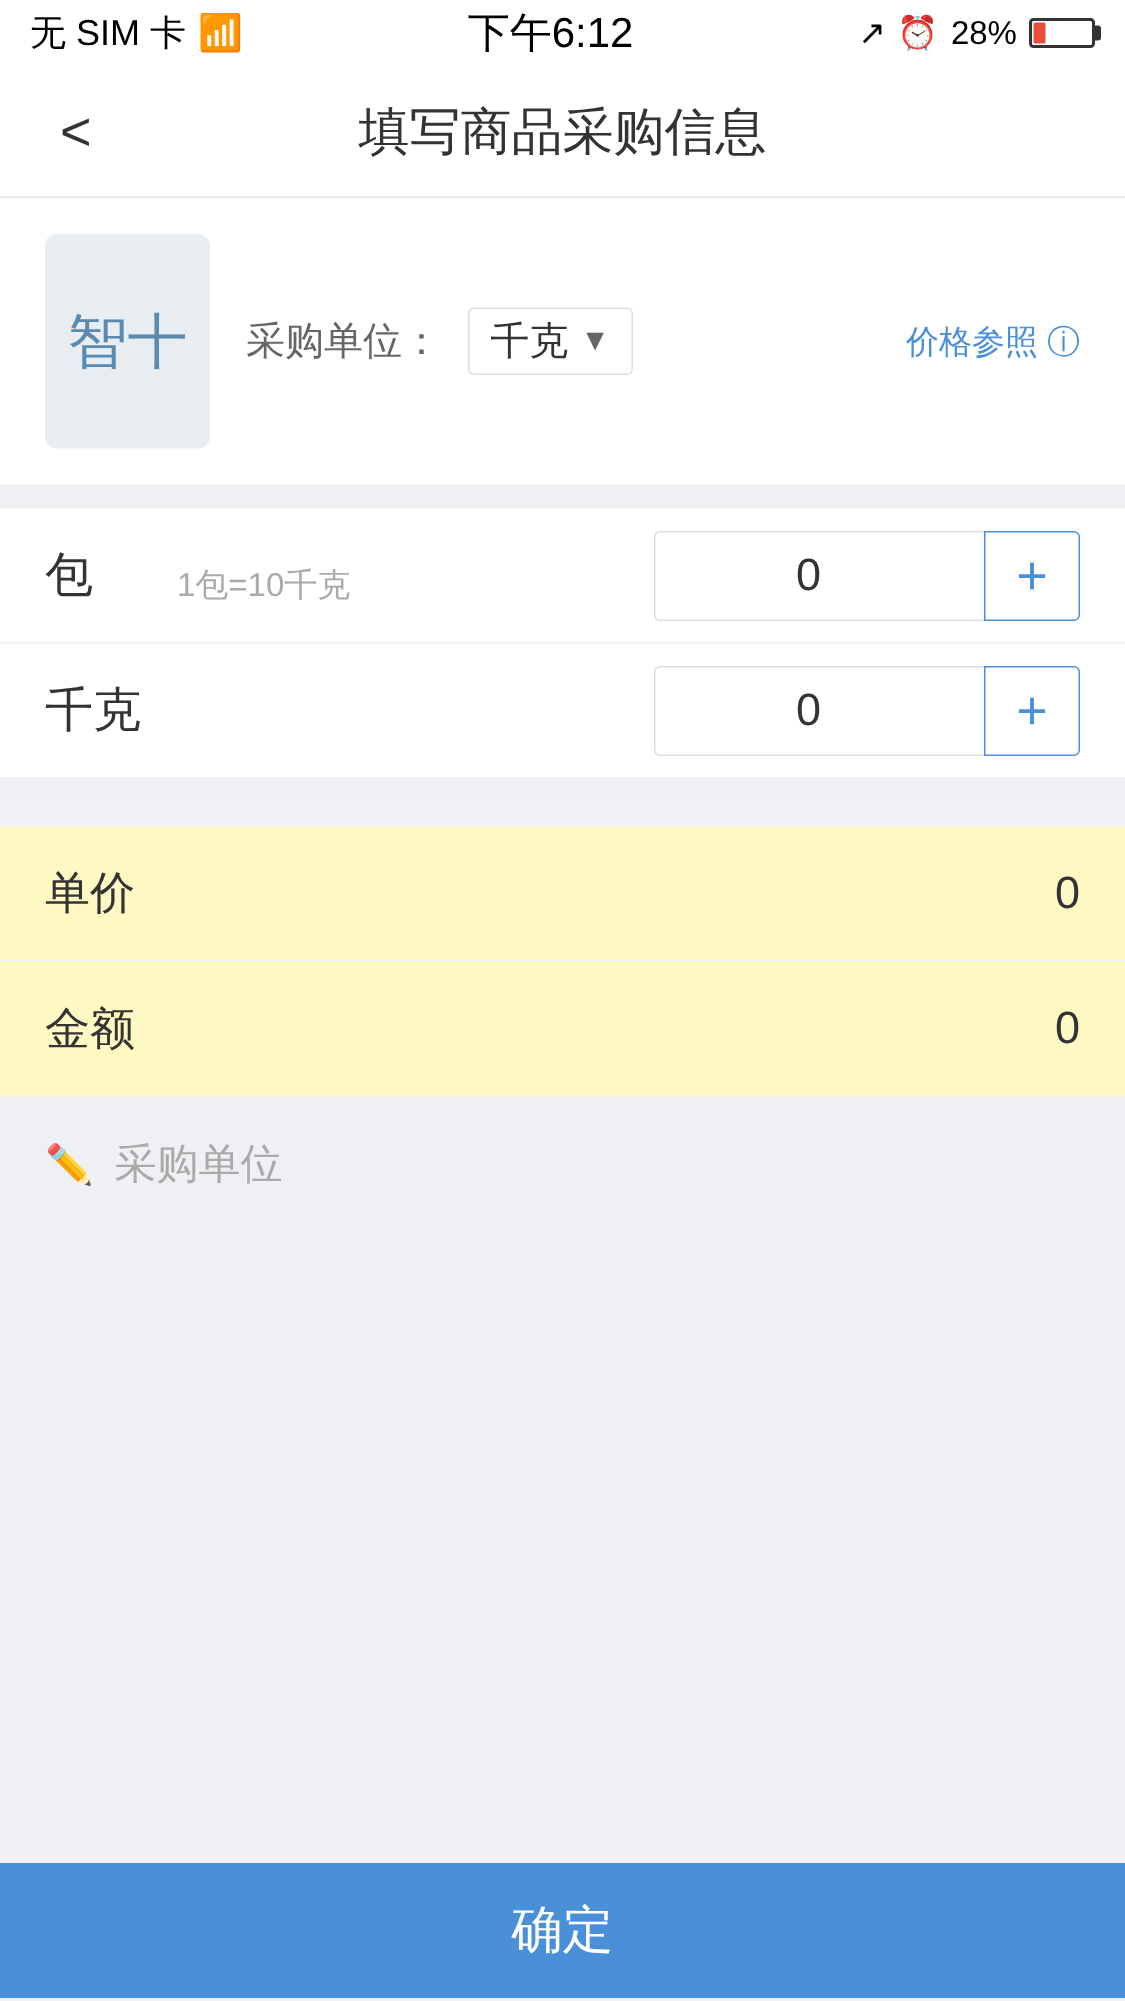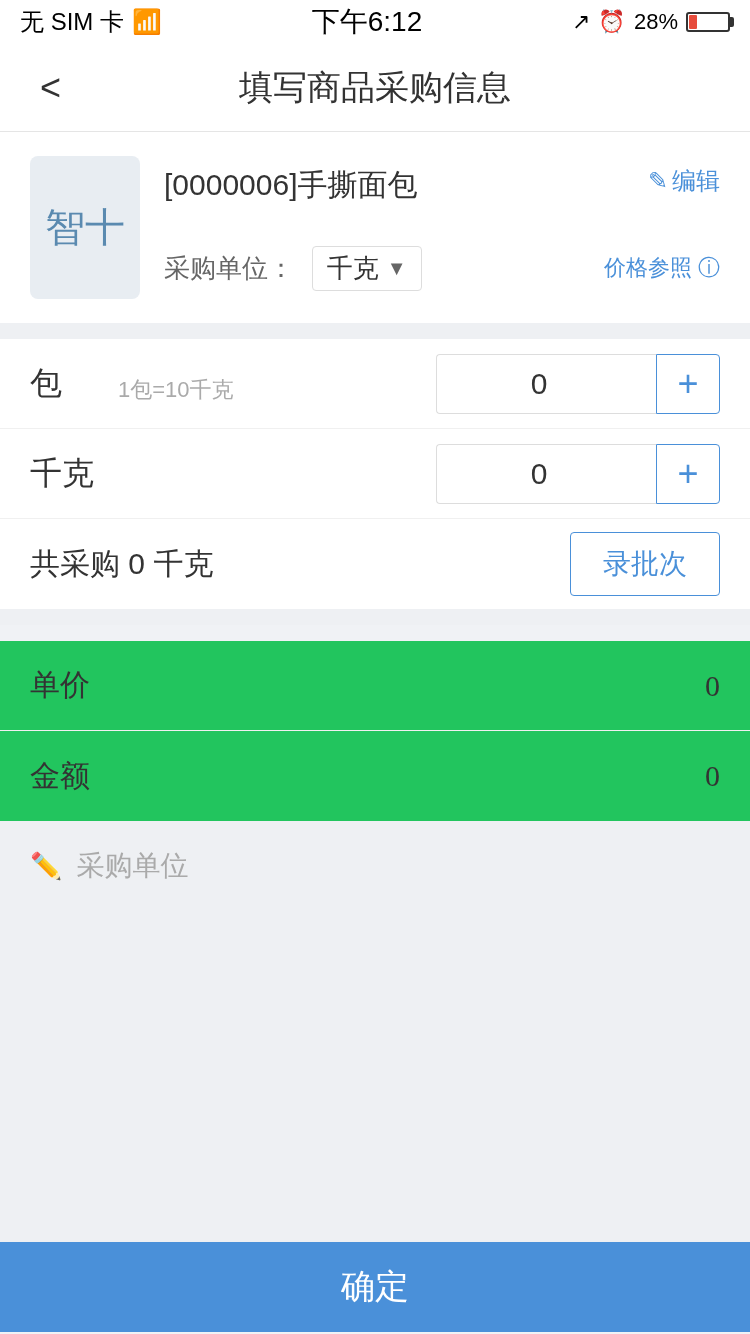--- a/index.html
+++ b/index.html
@@ -217,23 +217,22 @@
       color: #4a90d9;
       background: #fff;
       font-size: 28px;
       padding: 12px 32px;
       border-radius: 4px;
       cursor: pointer;
     }
 
     
     .price-section {
-      background: #22c55e;
+      background: #fef9c3;
       margin-top: 16px;
-      font-family: Liberation Serif, serif;
     }
     .price-row {
       display: flex;
       align-items: center;
       justify-content: space-between;
       padding: 0 30px;
       height: 90px;
       border-bottom: 1px solid #f0f0f0;
     }
     .price-label {
@@ -319,27 +318,20 @@
   <div class="nav-bar">
     <span class="nav-back">&lt;</span>
     <span class="nav-title">填写商品采购信息</span>
   </div>
 
   <div class="product-card">
     <div class="product-image">
       <span class="owl-icon">智十</span>
     </div>
     <div class="product-info">
-      <div class="product-top-row">
-        <span class="product-name">[0000006]手撕面包</span>
-        <span class="edit-link">
-          <span>✎</span>
-          <span>编辑</span>
-        </span>
-      </div>
       <div class="product-unit-row">
         <div>
           <span class="unit-label">采购单位：</span>
           <span class="unit-select">
             <span>千克</span>
             <span class="chevron-down">▼</span>
           </span>
         </div>
         <div class="price-ref">
           <span>价格参照</span>
@@ -365,30 +357,20 @@
     <div class="input-row">
       <span class="input-label">千克</span>
       <span class="input-sublabel"></span>
       <div class="input-field-wrap">
         <input class="input-num" type="number" value="0" style="">
         <button class="plus-btn">+</button>
       </div>
     </div>
   </div>
 
-  <div class="summary-row">
-    <span class="summary-text">
-      <span>共采购</span>
-      <span> </span>
-      <span>0</span>
-      <span> </span>
-      <span>千克</span>
-    </span>
-    <button class="record-btn">录批次</button>
-  </div>
 
   <div class="divider-block"></div>
 
   <div class="price-section">
     <div class="price-row">
       <span class="price-label">单价</span>
       <span class="price-value">0</span>
     </div>
     <div class="price-row">
       <span class="price-label">金额</span>

